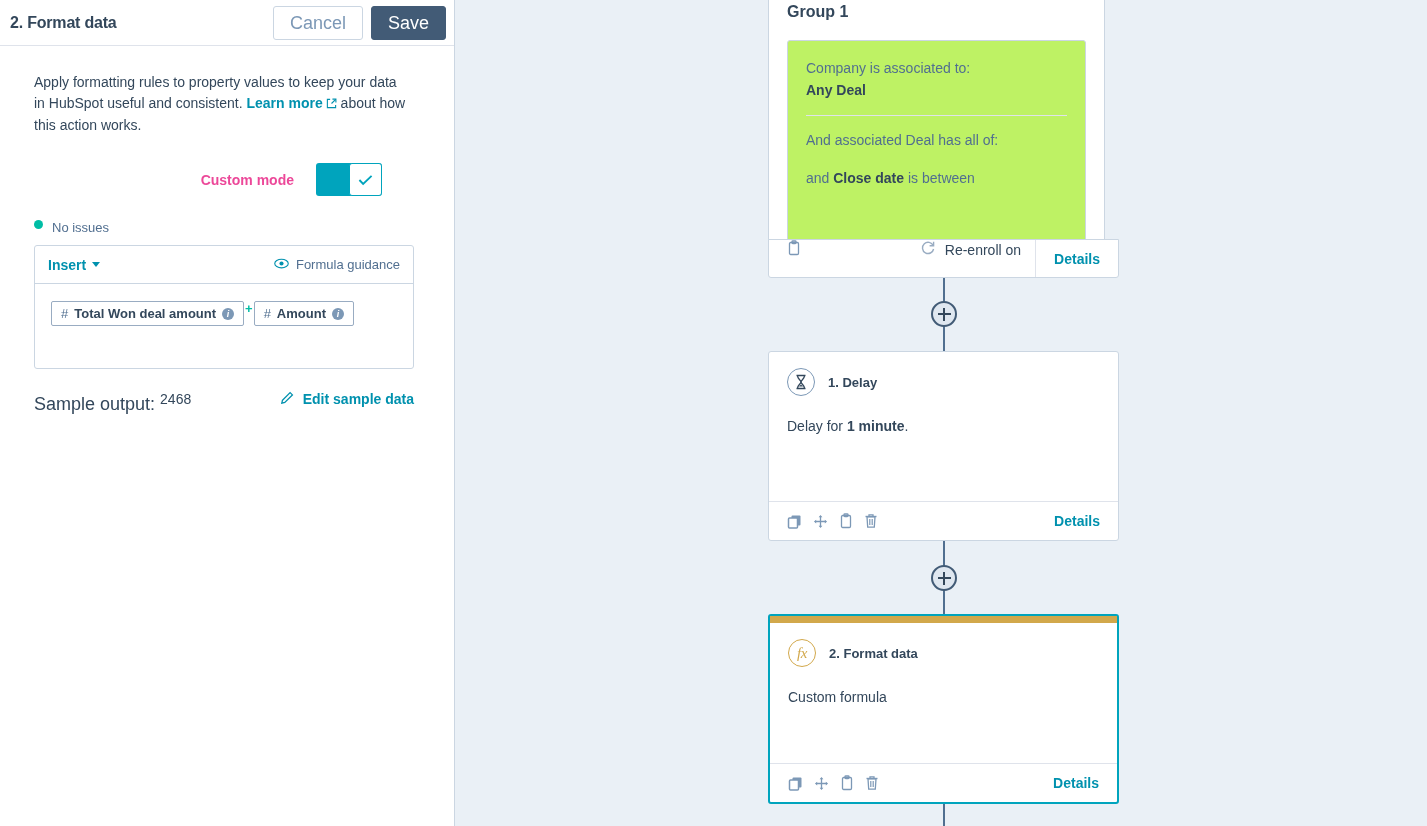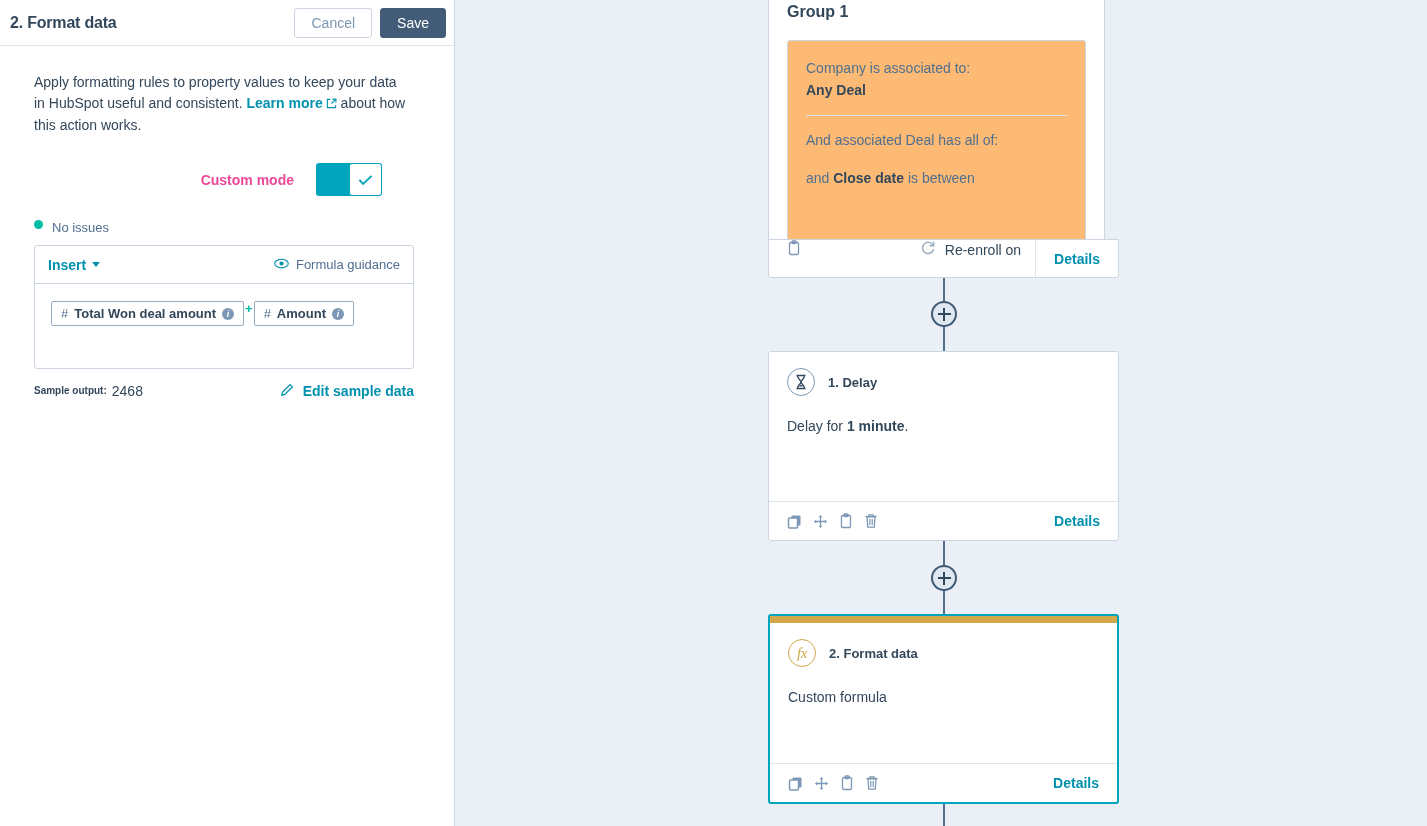--- a/index.html
+++ b/index.html
@@ -24,21 +24,21 @@
     border-bottom: 1px solid #dfe3eb;
     display: flex; align-items: center;
     padding: 0 8px 0 10px;
   }
   .panel-title {
     font-size: 16px; font-weight: bold; color: #33475b;
     letter-spacing: -0.2px;
   }
   .header-buttons { margin-left: auto; display: flex; align-items: center; gap: 8px; }
   .btn {
-    font-size: 14px; border-radius: 3px; cursor: pointer;
+    font-size: 18px; border-radius: 3px; cursor: pointer;
     padding: 7px 16px; line-height: 1; font-family: "Liberation Sans", sans-serif;
   }
   .btn-cancel {
     background: #ffffff; color: #7c98b6; border: 1px solid #cbd6e2;
   }
   .btn-save {
     background: #425b76; color: #ffffff; border: 1px solid #425b76; font-weight: 500;
   }
 
   .tabs { display: flex; height: 48px; border-bottom: 1px solid #dfe3eb; }
@@ -119,21 +119,21 @@
     width: 12px; height: 12px; border-radius: 50%; background: #7c98b6;
     color: #ffffff; font-size: 9px; font-weight: bold;
     display: inline-flex; align-items: center; justify-content: center;
     font-style: italic;
   }
   .op { font-size: 13px; color: #00bda5; font-weight: bold; margin: 0 1px; }
 
   .sample-row {
     margin-top: 13px; width: 380px; display: flex; align-items: center;
   }
-  .sample-label { font-size: 10px; font-weight: bold; color: #33475b; }
+  .sample-label { font-size: 18px; font-weight: normal; color: #33475b; margin-top: 12px; }
   .sample-value { font-size: 14px; color: #33475b; margin-left: 5px; }
   .edit-sample {
     margin-left: auto; display: flex; align-items: center; gap: 8px;
     font-size: 14px; font-weight: bold; color: #0091ae; cursor: pointer;
   }
 
   
   .canvas {
     position: absolute; left: 455px; top: 0;
     width: 972px; height: 826px; background: #eaf0f6;
@@ -192,21 +192,21 @@
   .group-card {
     position: absolute; left: 313px; top: -40px;
     width: 337px; background: #ffffff;
     border: 1px solid #cbd6e2; border-radius: 3px;
     z-index: 2; overflow: hidden;
   }
   .group-inner-pad { padding: 42px 18px 0 18px; }
   .group-title { font-size: 16px; font-weight: bold; color: #33475b; }
   .criteria-box {
     margin-top: 19px; border: 1px solid #cbd6e2; border-radius: 3px;
-    padding: 16px 18px 10px 18px; background: #fdba74;
+    padding: 16px 18px 10px 18px; background: #bef264;
     height: 206px; overflow: hidden;
   }
   .crit-label { font-size: 14px; color: #516f90; line-height: 22px; }
   .crit-strong { font-size: 14px; font-weight: bold; color: #33475b; line-height: 22px; }
   .crit-divider { border-top: 1px solid #dfe3eb; margin: 14px 0 13px 0; }
   .crit-line { font-size: 14px; color: #516f90; line-height: 22px; }
   .crit-line b { color: #33475b; }
   .crit-indent { padding-left: 36px; margin-top: 11px; }
   .crit-and { margin-top: 16px; }
 

